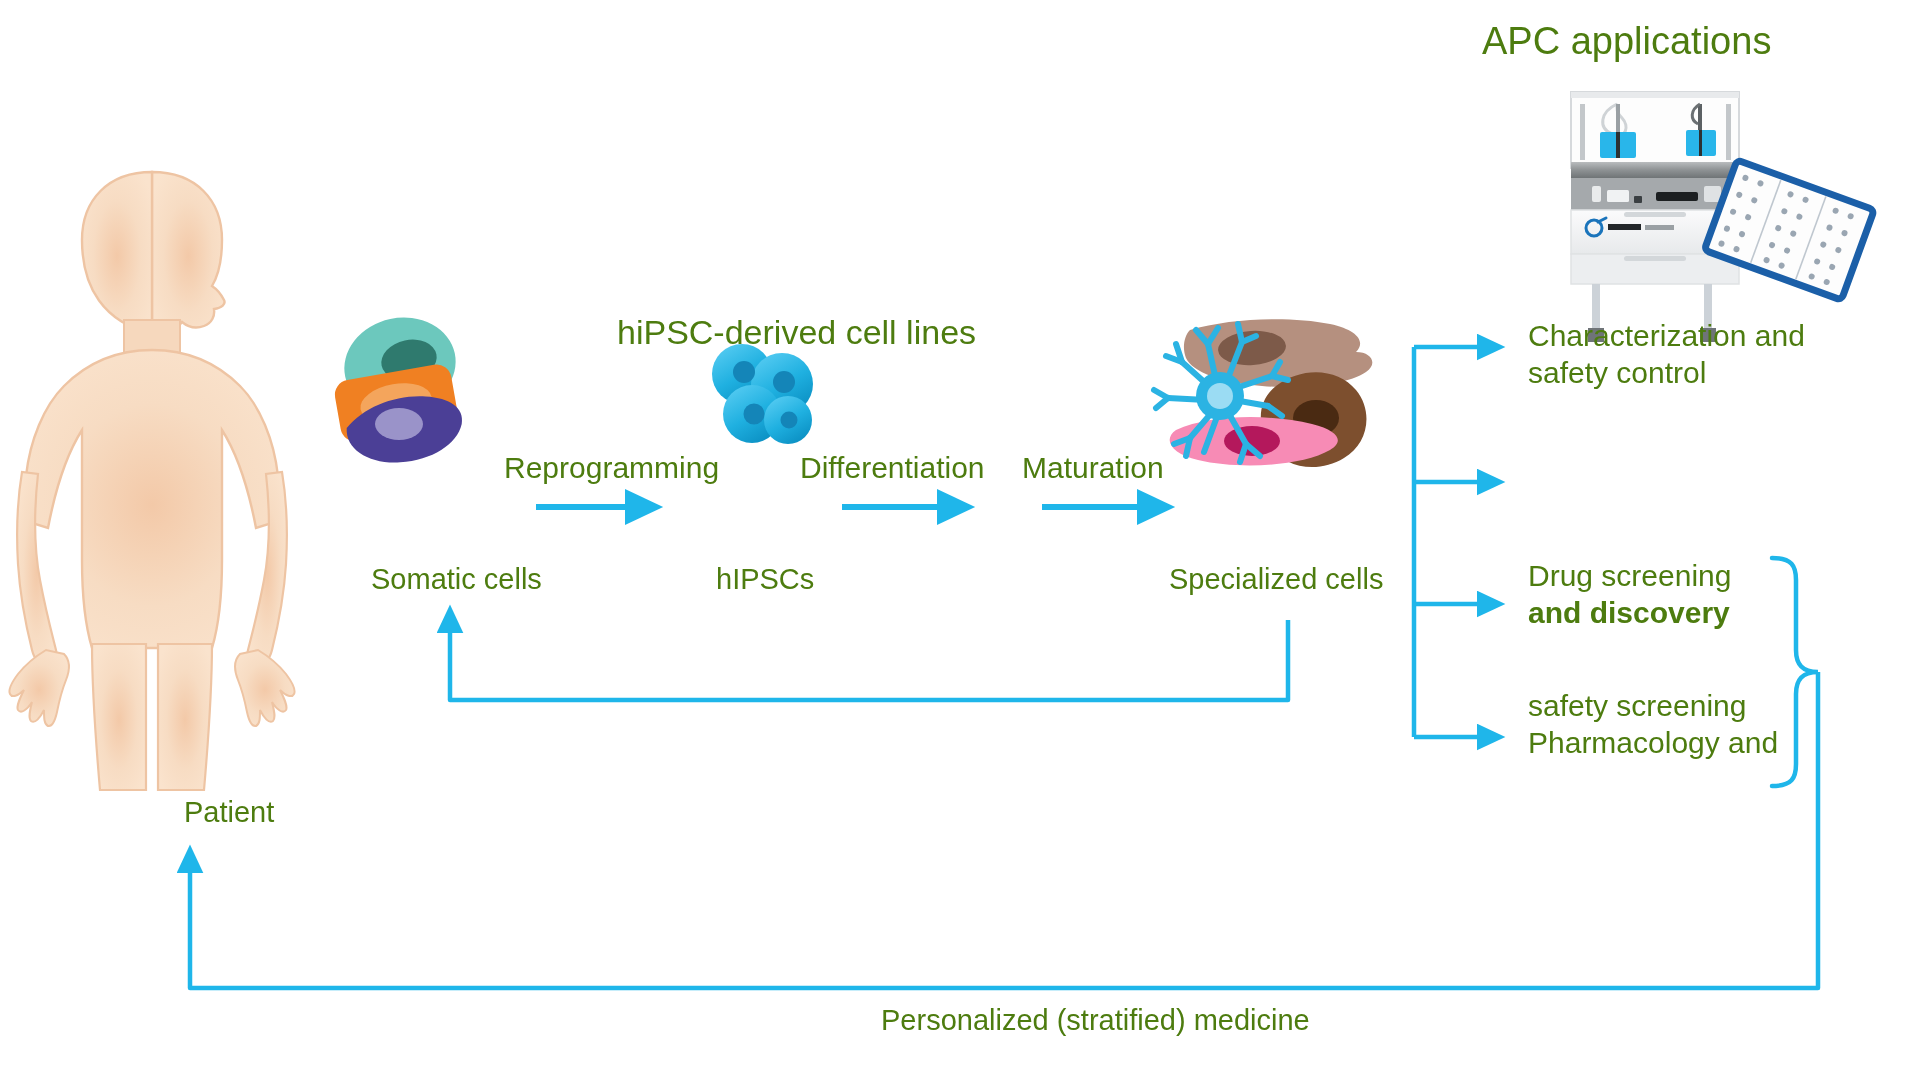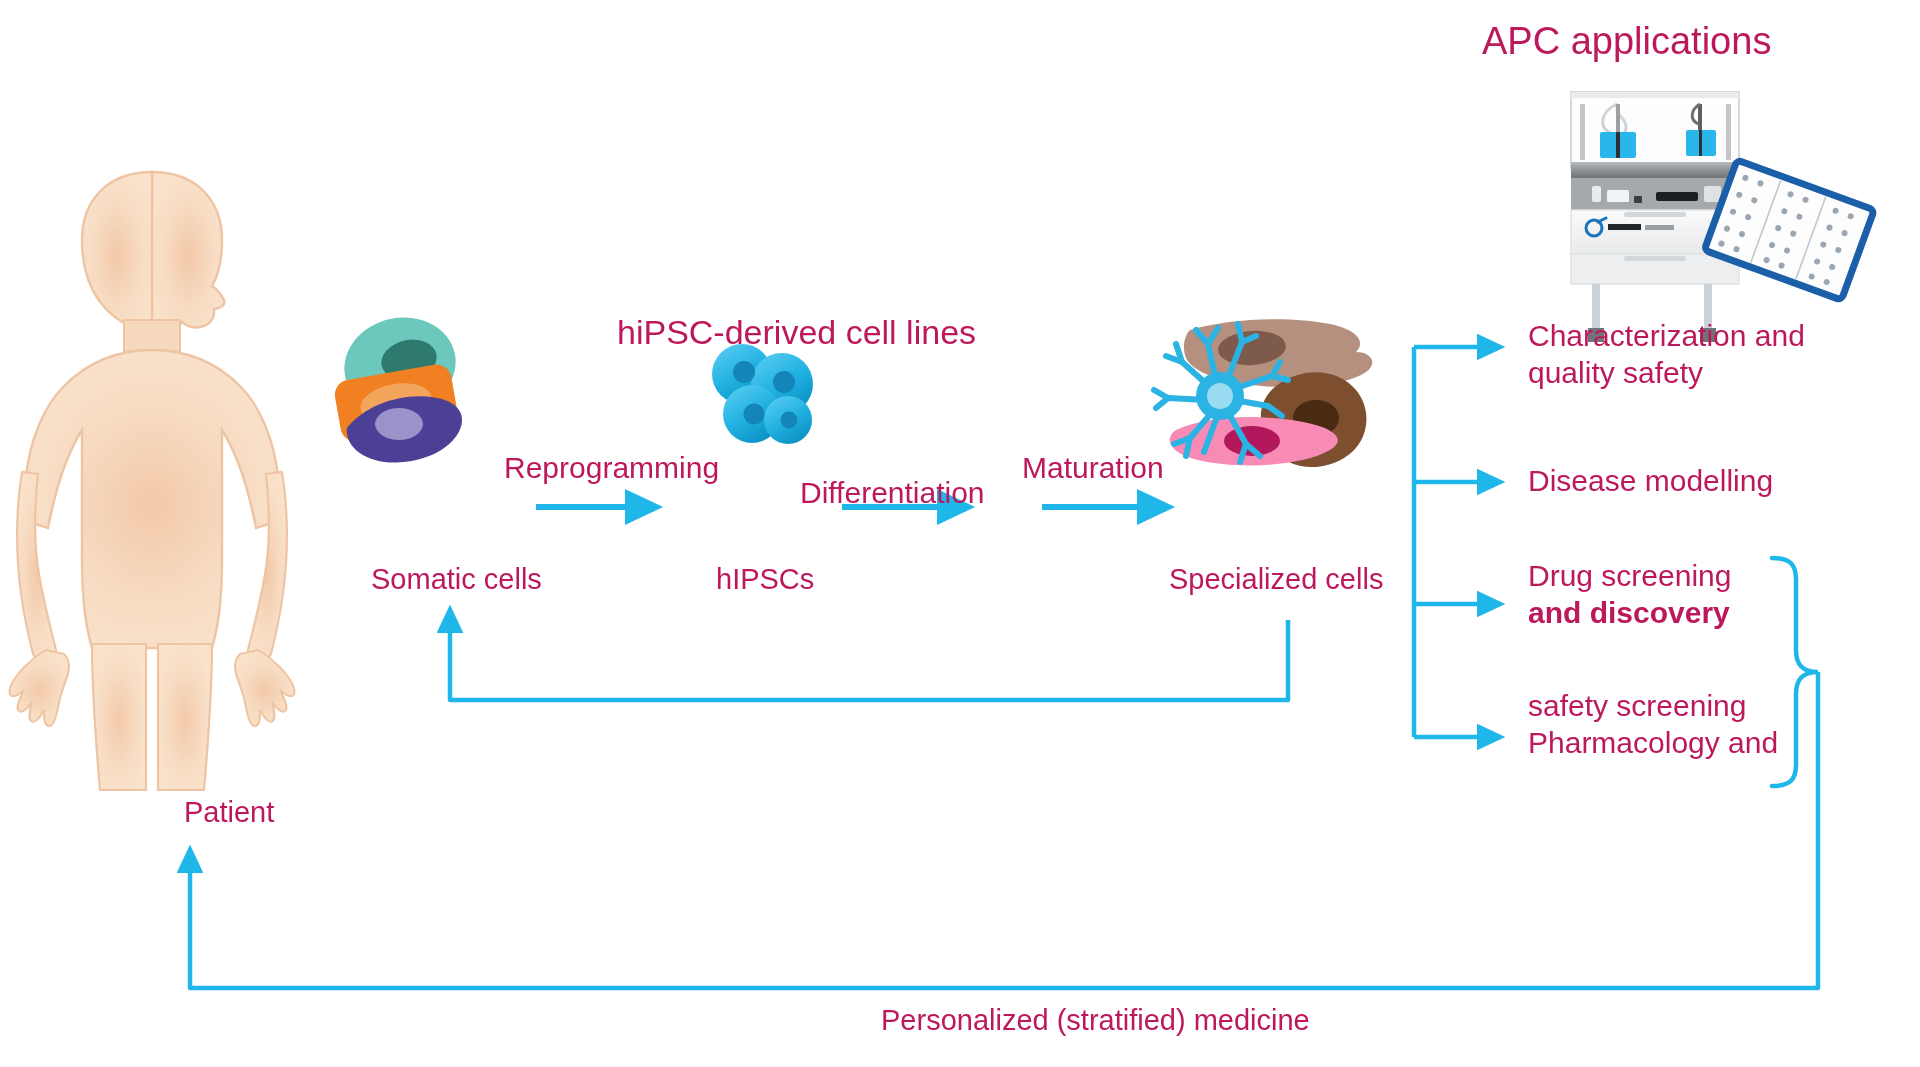--- a/index.html
+++ b/index.html
@@ -11,21 +11,21 @@
     position: relative;
     overflow: hidden;
     font-family: "Liberation Sans", sans-serif;
     color: #111111;
   }
   #stage { position: absolute; inset: 0; }
   .abs { position: absolute; }
   .lbl {
     position: absolute;
     white-space: pre;
-    color: #be185d;
+    color: #4d7c0f;
     font-weight: 400;
     line-height: 1.22;
   }
   .t-title { font-size: 38px; }
   .t-section { font-size: 34px; }
   .t-step { font-size: 30px; }
   .t-cap { font-size: 29px; }
   .t-app { font-size: 30px; }
   .t-loop { font-size: 29px; }
 
@@ -296,40 +296,37 @@
     <g stroke="#1fb6ea" stroke-width="4.5" fill="none" stroke-linejoin="round">
       <path d="M1818,672 L1818,988 L190,988 L190,868" marker-end="url(#arrowAccent)"></path>
     </g>
   </svg>
 
   <div class="lbl t-title" style="left:1482px; top:18px;">APC applications</div>
 
   <div class="lbl t-section" style="left:617px; top:312px;">hiPSC-derived cell lines</div>
 
   <div class="lbl t-step" style="left:492px; top:450px;margin-left:12px;">Reprogramming</div>
-  <div class="lbl t-step" style="left:800px; top:450px;margin-top:25px;">Differentiation</div>
+  <div class="lbl t-step" style="left:800px; top:450px;">Differentiation</div>
   <div class="lbl t-step" style="left:1022px; top:450px;">Maturation</div>
 
   <div class="lbl t-cap" style="left:371px; top:562px;">Somatic cells</div>
   <div class="lbl t-cap" style="left:716px; top:562px;">hIPSCs</div>
   <div class="lbl t-cap" style="left:1162px; top:562px;margin-left:7px;">Specialized cells</div>
 
   <div class="lbl t-cap" style="left:140px; top:795px;margin-left:44px;">Patient</div>
 
 
   <div class="lbl t-loop" style="left:881px; top:1003px;">Personalized (stratified) medicine</div>
 
   <div class="abs" style="left:1528px; top:318px;">
     <div class="lbl t-app" style="position:relative; left:0; top:0;">Characterization and</div>
-    <div class="lbl t-app" style="position:relative; left:0; top:0;">quality safety</div>
+    <div class="lbl t-app" style="position:relative; left:0; top:0;">safety control</div>
   </div>
 
-  <div class="abs" style="left:1528px; top:463px;">
-    <div class="lbl t-app" style="position:relative; left:0; top:0;">Disease modelling</div>
-  </div>
 
   <div class="abs" style="left:1528px; top:558px;">
     <div class="lbl t-app" style="position:relative; left:0; top:0;">Drug screening</div>
     <div class="lbl t-app" style="position:relative; left:0; top:0;font-weight:bold;">and discovery</div>
   </div>
 
   <div class="abs" style="left:1528px; top:688px;">
     <div class="lbl t-app" style="position:relative; left:0; top:0;">safety screening</div>
     <div class="lbl t-app" style="position:relative; left:0; top:0;">Pharmacology and</div>
   </div>

